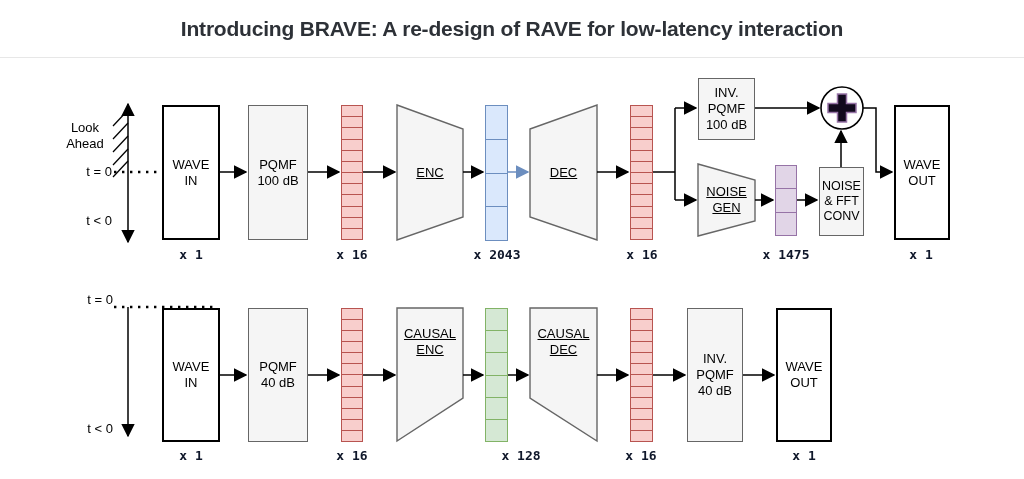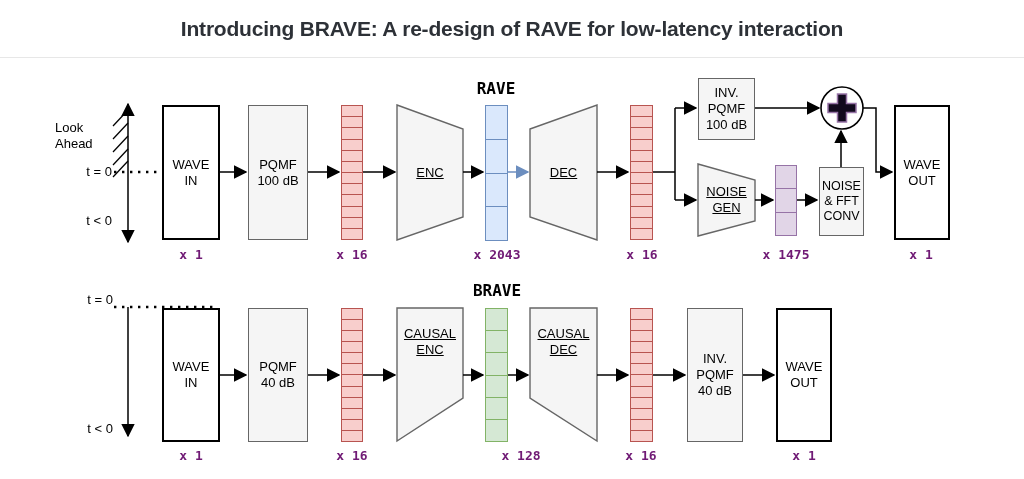--- a/index.html
+++ b/index.html
@@ -26,24 +26,24 @@
   .bar{position:absolute;z-index:2;box-sizing:border-box;display:flex;flex-direction:column;
        border:1px solid var(--border-c);}
   .bar .cell{flex:1;background:var(--fill-c);border-top:1px solid var(--border-c);}
   .bar .cell:first-child{border-top:none;}
   .bar-red{--fill-c:var(--red_fill,#f8cecc);--border-c:var(--red_border,#b85450);}
   .bar-blue{--fill-c:var(--blue_fill,#dae8fc);--border-c:var(--blue_border,#6c8ebf);}
   .bar-purple{--fill-c:var(--purple_fill,#e1d5e7);--border-c:var(--purple_border,#9673a6);}
   .bar-green{--fill-c:var(--green_fill,#d5e8d4);--border-c:var(--green_border,#82b366);}
 
   .mult{position:absolute;z-index:3;width:84px;text-align:center;
-        font-family:"DejaVu Sans Mono",monospace;font-weight:bold;font-size:13px;color:#701a75;}
+        font-family:"DejaVu Sans Mono",monospace;font-weight:bold;font-size:13px;color:#0f172a;}
   .diagram-title{position:absolute;z-index:3;width:110px;text-align:center;
         font-family:"DejaVu Sans Mono",monospace;font-weight:bold;font-size:16px;color:#000;}
-  .axis-text{position:absolute;z-index:3;font-size:13px;color:#000;white-space:pre-line;line-height:16px;}
+  .axis-text{position:absolute;z-index:3;font-size:13px;color:#000;text-align:center;white-space:pre-line;line-height:16px;}
 
   .shape-gray{fill:var(--gray_fill,#f5f5f5);stroke:var(--gray_border,#666666);stroke-width:1.4;}
   .conn{stroke:#000;stroke-width:1.5;fill:none;}
   .conn-blue{stroke:var(--blue_border,#6c8ebf);stroke-width:1.5;fill:none;}
   .dotted{stroke:#000;stroke-width:2.4;fill:none;stroke-dasharray:2.4 5.6;}
   .hatch{stroke:#000;stroke-width:1.2;}
 </style>
 </head>
 <body>
 
@@ -59,21 +59,20 @@
     <polygon class="shape-gray" points="530,129 597,105 597,240 530,217"></polygon>
     <polygon class="shape-gray" points="698,164 755,180 755,221 698,236"></polygon>
 
     <polygon class="shape-gray" points="397,308 463,308 463,398 397,441"></polygon>
     <polygon class="shape-gray" points="530,308 597,308 597,441 530,398"></polygon>
 
     <circle cx="842" cy="108" r="21" fill="#ffffff" stroke="#000000" stroke-width="1.6"></circle>
     <polygon points="837.5,94 846.5,94 846.5,103.5 856,103.5 856,112.5 846.5,112.5 846.5,122 837.5,122 837.5,112.5 828,112.5 828,103.5 837.5,103.5" style="fill:var(--plus_fill,#120a1e);stroke:var(--plus_stroke,#9673a6);stroke-width:1.5;"></polygon>
   </svg>
 
-  <div class="diagram-title" style="left:441px;top:79px;">RAVE</div>
 
   <div class="axis-text" style="left:55px;top:120px;width:60px;">Look
 Ahead</div>
   <div class="axis-text" style="left:60px;top:164px;width:52px;text-align:right;">t = 0</div>
   <div class="axis-text" style="left:60px;top:213px;width:52px;text-align:right;">t &lt; 0</div>
 
   <div class="node node-white" style="left:162px;top:105px;width:58px;height:135px;">WAVE
 IN</div>
   <div class="node node-gray" style="left:248px;top:105px;width:60px;height:135px;">PQMF
 100 dB</div>
@@ -138,21 +137,20 @@
   <div class="node node-white" style="left:894px;top:105px;width:56px;height:135px;">WAVE
 OUT</div>
 
   <div class="mult" style="left:149px;top:247px;">x 1</div>
   <div class="mult" style="left:310px;top:247px;">x 16</div>
   <div class="mult" style="left:455px;top:247px;">x 2043</div>
   <div class="mult" style="left:600px;top:247px;">x 16</div>
   <div class="mult" style="left:744px;top:247px;">x 1475</div>
   <div class="mult" style="left:879px;top:247px;">x 1</div>
 
-  <div class="diagram-title" style="left:442px;top:281px;">BRAVE</div>
 
   <div class="axis-text" style="left:61px;top:292px;width:52px;text-align:right;">t = 0</div>
   <div class="axis-text" style="left:61px;top:421px;width:52px;text-align:right;">t &lt; 0</div>
 
   <div class="node node-white" style="left:162px;top:308px;width:58px;height:134px;">WAVE
 IN</div>
   <div class="node node-gray" style="left:248px;top:308px;width:60px;height:134px;">PQMF
 40 dB</div>
 
   <div class="bar bar-red" style="left:341px;top:308px;width:22px;height:134px;">

